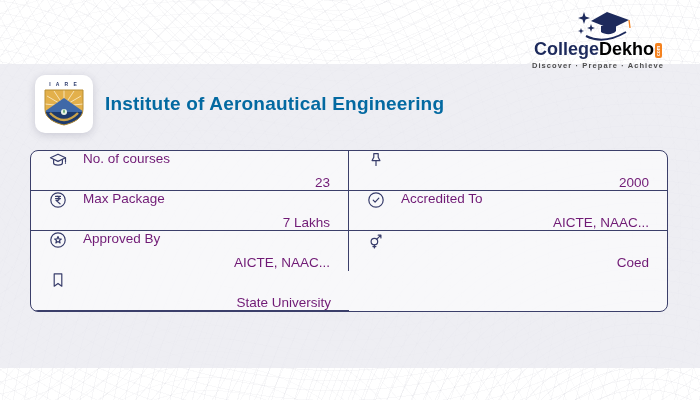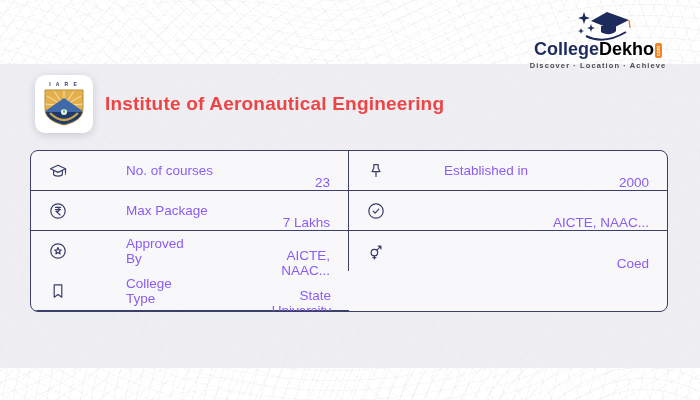--- a/index.html
+++ b/index.html
@@ -40,35 +40,35 @@
   .logo-card {
     position:absolute; left:35px; top:75px; width:58px; height:58px; z-index:3;
     background:#fff; border-radius:10px; box-shadow:0 2px 8px rgba(40,40,70,.18);
     display:flex; flex-direction:column; align-items:center; justify-content:center;
   }
   .logo-monogram { font-size:5px; font-weight:bold; color:#2b3a6b; letter-spacing:2px; margin-bottom:1px; }
 
   .college-title {
     position:absolute; left:105px; top:75px; height:58px; z-index:3;
     display:flex; align-items:center;
-    font-size:19px; font-weight:bold; color:#ef4444; letter-spacing:.2px;
+    font-size:19px; font-weight:bold; color:#0369a1; letter-spacing:.2px;
   }
 
   
   .stats-table {
     position:absolute; left:30px; top:150px; width:638px; height:162px; z-index:3;
     border:1px solid #3b3f6a; border-radius:8px; overflow:hidden;
     background:rgba(255,255,255,.6);
     display:grid; grid-auto-flow:column;
     grid-template-rows:repeat(4, 40px); grid-template-columns:1fr 1fr;
   }
   .cell {
-    display:flex; align-items:center; padding:0 18px;
+    display:flex; padding:0 18px;
     border-bottom:1px solid #3b3f6a;
-    color:#8b5cf6; font-size:13.5px;gap:43px;
+    color:#701a75; font-size:13.5px;
   }
   .cell.last { border-bottom:none; }
   .col-left { border-right:1px solid #3b3f6a; }
   .cell .icon { width:18px; height:18px; flex:0 0 18px; display:flex; align-items:center; justify-content:center; }
   .cell .label { margin-left:16px; }
   .cell .value { margin-left:auto; text-align:right;margin-top:24px; }
   .icon svg { stroke:#383d6b; fill:none; stroke-width:1.2; stroke-linecap:round; stroke-linejoin:round; }
 </style>
 </head>
 <body>
@@ -85,21 +85,21 @@
       <path d="M55 12 l1 8" stroke="#f5821f" stroke-width="1.4" fill="none"></path>
       <polygon points="10,4 11.5,8.5 16,10 11.5,11.5 10,16 8.5,11.5 4,10 8.5,8.5" fill="#1d2a5c"></polygon>
       <polygon points="17,16 18,19 21,20 18,21 17,24 16,21 13,20 16,19" fill="#1d2a5c"></polygon>
       <polygon points="7,20 7.8,22.2 10,23 7.8,23.8 7,26 6.2,23.8 4,23 6.2,22.2" fill="#1d2a5c"></polygon>
     </svg>
     <div class="brand-text">
       <span class="brand-college">College</span>
         <span class="brand-dekho">Dekho</span>
         <span class="brand-com">com</span>
     </div>
-    <div class="brand-tagline">Discover · Location · Achieve</div>
+    <div class="brand-tagline">Discover · Prepare · Achieve</div>
   </div>
 
   <div class="logo-card">
     <div class="logo-monogram">I A R E</div>
     <svg width="44" height="40" viewBox="0 0 44 40">
       <defs>
           <clipPath id="shieldClip">
             <path d="M3 2h38v19c0 9-8.5 13.5-19 16C11.5 34.5 3 30 3 21z"></path>
           </clipPath>
         </defs>
@@ -164,42 +164,41 @@
       <span class="label">Approved By</span>
       <span class="value">AICTE, NAAC...</span>
     </div>
 
     <div class="cell">
       <span class="icon">
         <svg width="18" height="18" viewBox="0 0 18 18">
           <path d="M5.2 2.8h7.6v12.4L9 12.4l-3.8 2.8z"></path>
         </svg>
       </span>
-      <span class="label">College Type</span>
       <span class="value">State University</span>
     </div>
 
     <div class="cell">
       <span class="icon">
         <svg width="18" height="18" viewBox="0 0 18 18">
           <path d="M6.8 2.6h4.4v3.6l1.7 3.4H5.1l1.7-3.4z"></path>
           <path d="M9 9.6v4.8"></path>
         </svg>
       </span>
-      <span class="label">Established in</span>
       <span class="value">2000</span>
     </div>
 
     <div class="cell">
       <span class="icon">
         <svg width="18" height="18" viewBox="0 0 18 18">
           <circle cx="9" cy="9" r="7.2"></circle>
           <path d="M6.2 9.2l1.9 1.9 3.7-3.9"></path>
         </svg>
       </span>
+      <span class="label">Accredited To</span>
       <span class="value">AICTE, NAAC...</span>
     </div>
 
     <div class="cell last">
       <span class="icon">
         <svg width="18" height="18" viewBox="0 0 18 18">
           <circle cx="7.4" cy="10.6" r="3.3"></circle>
           <path d="M7.4 13.9v3M5.9 15.6h3"></path>
           <path d="M9.8 8.2l3.9-3.9M13.9 4.2h-2.7M13.9 4.2v2.7"></path>
         </svg>

